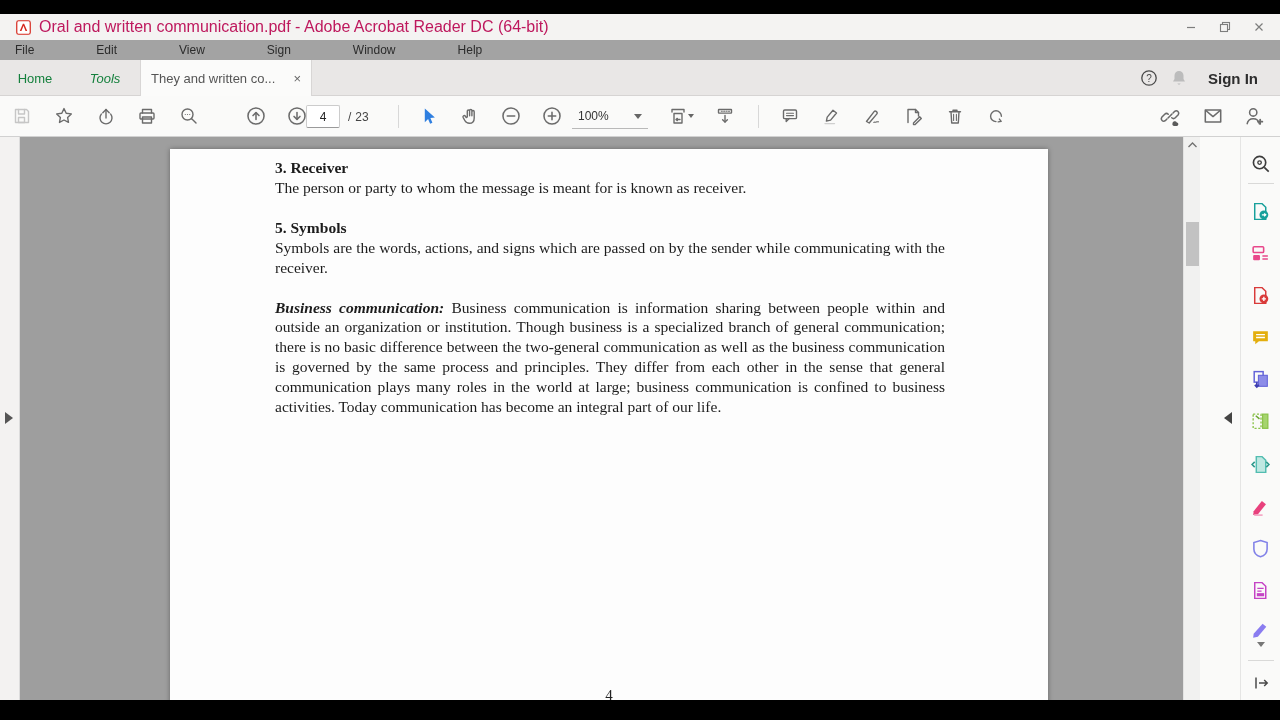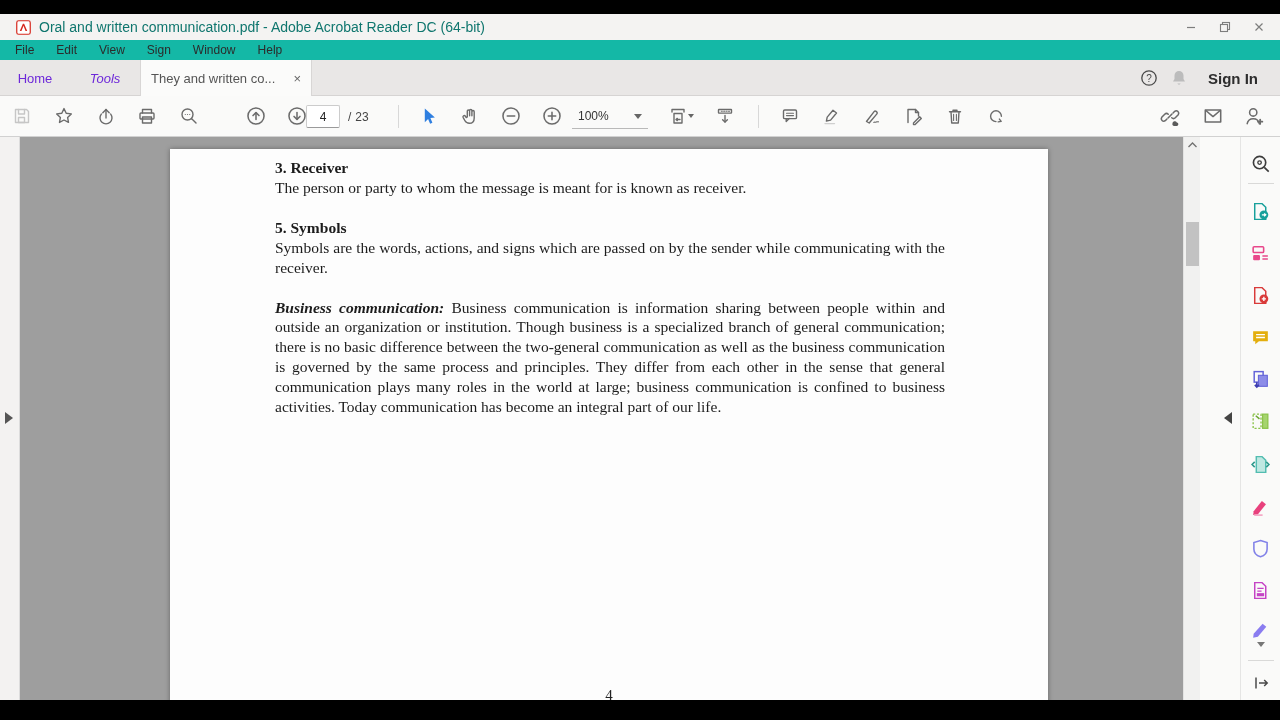--- a/index.html
+++ b/index.html
@@ -8,36 +8,36 @@
   .screen { position:relative; width:1280px; height:720px; background:#000; }
 
   
   .lb-top    { position:absolute; left:0; top:0;   width:1280px; height:14px; background:#000; }
   .lb-bottom { position:absolute; left:0; top:700px; width:1280px; height:20px; background:#000; }
 
   
   .titlebar { position:absolute; left:0; top:14px; width:1280px; height:26px;
               background:#f4f3f2; display:flex; align-items:center; }
   .app-logo { width:15px; height:15px; margin-left:16px; }
-  .win-title { margin-left:8px; font-size:14px; color:#0f766e; }
+  .win-title { margin-left:8px; font-size:16px; color:#be185d; }
   .win-controls { position:absolute; right:4px; top:0; height:26px; display:flex; }
   .win-btn { width:34px; height:26px; display:flex; align-items:center; justify-content:center;
              color:#7d7d7d; font-size:12px; cursor:default; }
 
   
   .menubar { position:absolute; left:0; top:40px; width:1280px; height:20px;
-             background:#14b8a6; display:flex; align-items:center; padding-left:4px; }
+             background:#a3a3a3; display:flex; align-items:center; padding-left:4px;gap:40px; }
   .menu-item { font-size:12px; color:#2b2b2b; padding:0 11px; height:20px;
                display:flex; align-items:center; }
 
   
   .tabbar { position:absolute; left:0; top:60px; width:1280px; height:36px;
             background:#e9e7e6; border-bottom:1px solid #d6d4d3; }
   .tab { position:absolute; top:0; height:36px; display:flex; align-items:center;
-         justify-content:center; font-size:13px; color:#6d28d9; }
+         justify-content:center; font-size:13px; color:#15803d; }
   .tab-home  { left:0;  width:70px; }
   .tab-tools { left:70px; width:70px;font-style:italic; }
   .tab-doc { left:140px; width:172px; background:#fbfbfa; color:#555;
              border-left:1px solid #d8d6d5; border-right:1px solid #d8d6d5;
              padding:0 10px; justify-content:space-between; }
   .tab-doc .tab-close { color:#666; font-size:13px; margin-left:8px; }
   .tab-right { position:absolute; right:0; top:0; height:36px; display:flex;
                align-items:center; }
   .help-btn, .bell-btn { width:30px; height:30px; display:flex; align-items:center; justify-content:center; }
   .signin { font-size:15px; font-weight:600; color:#2d2d2d; margin:0 22px 0 14px; }

